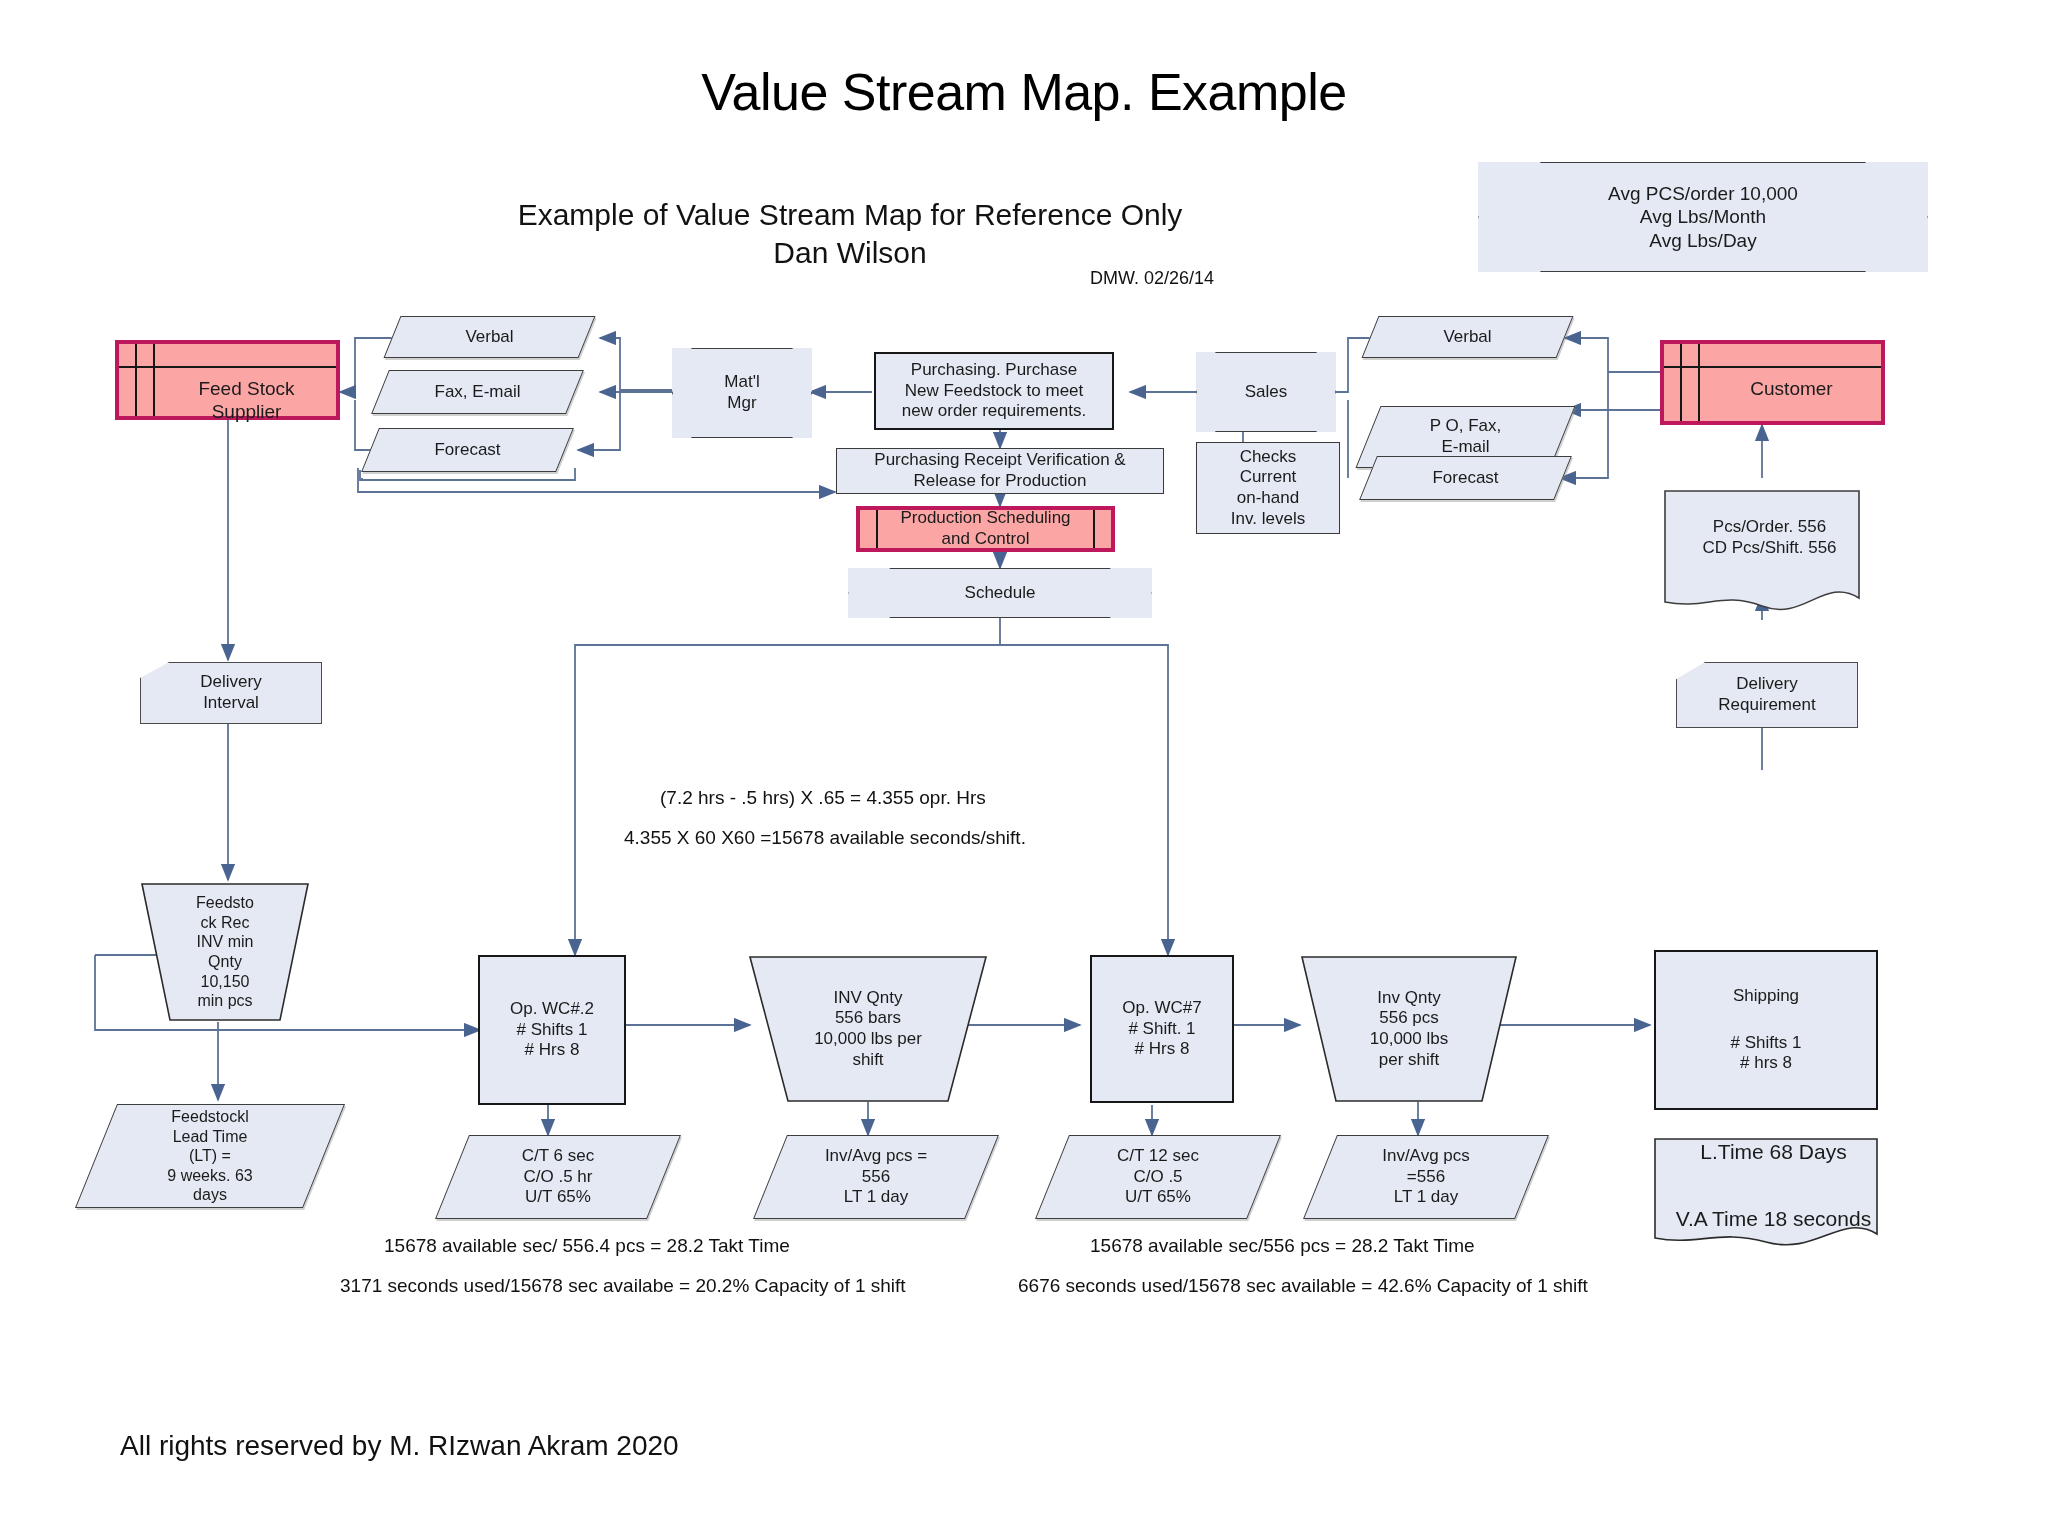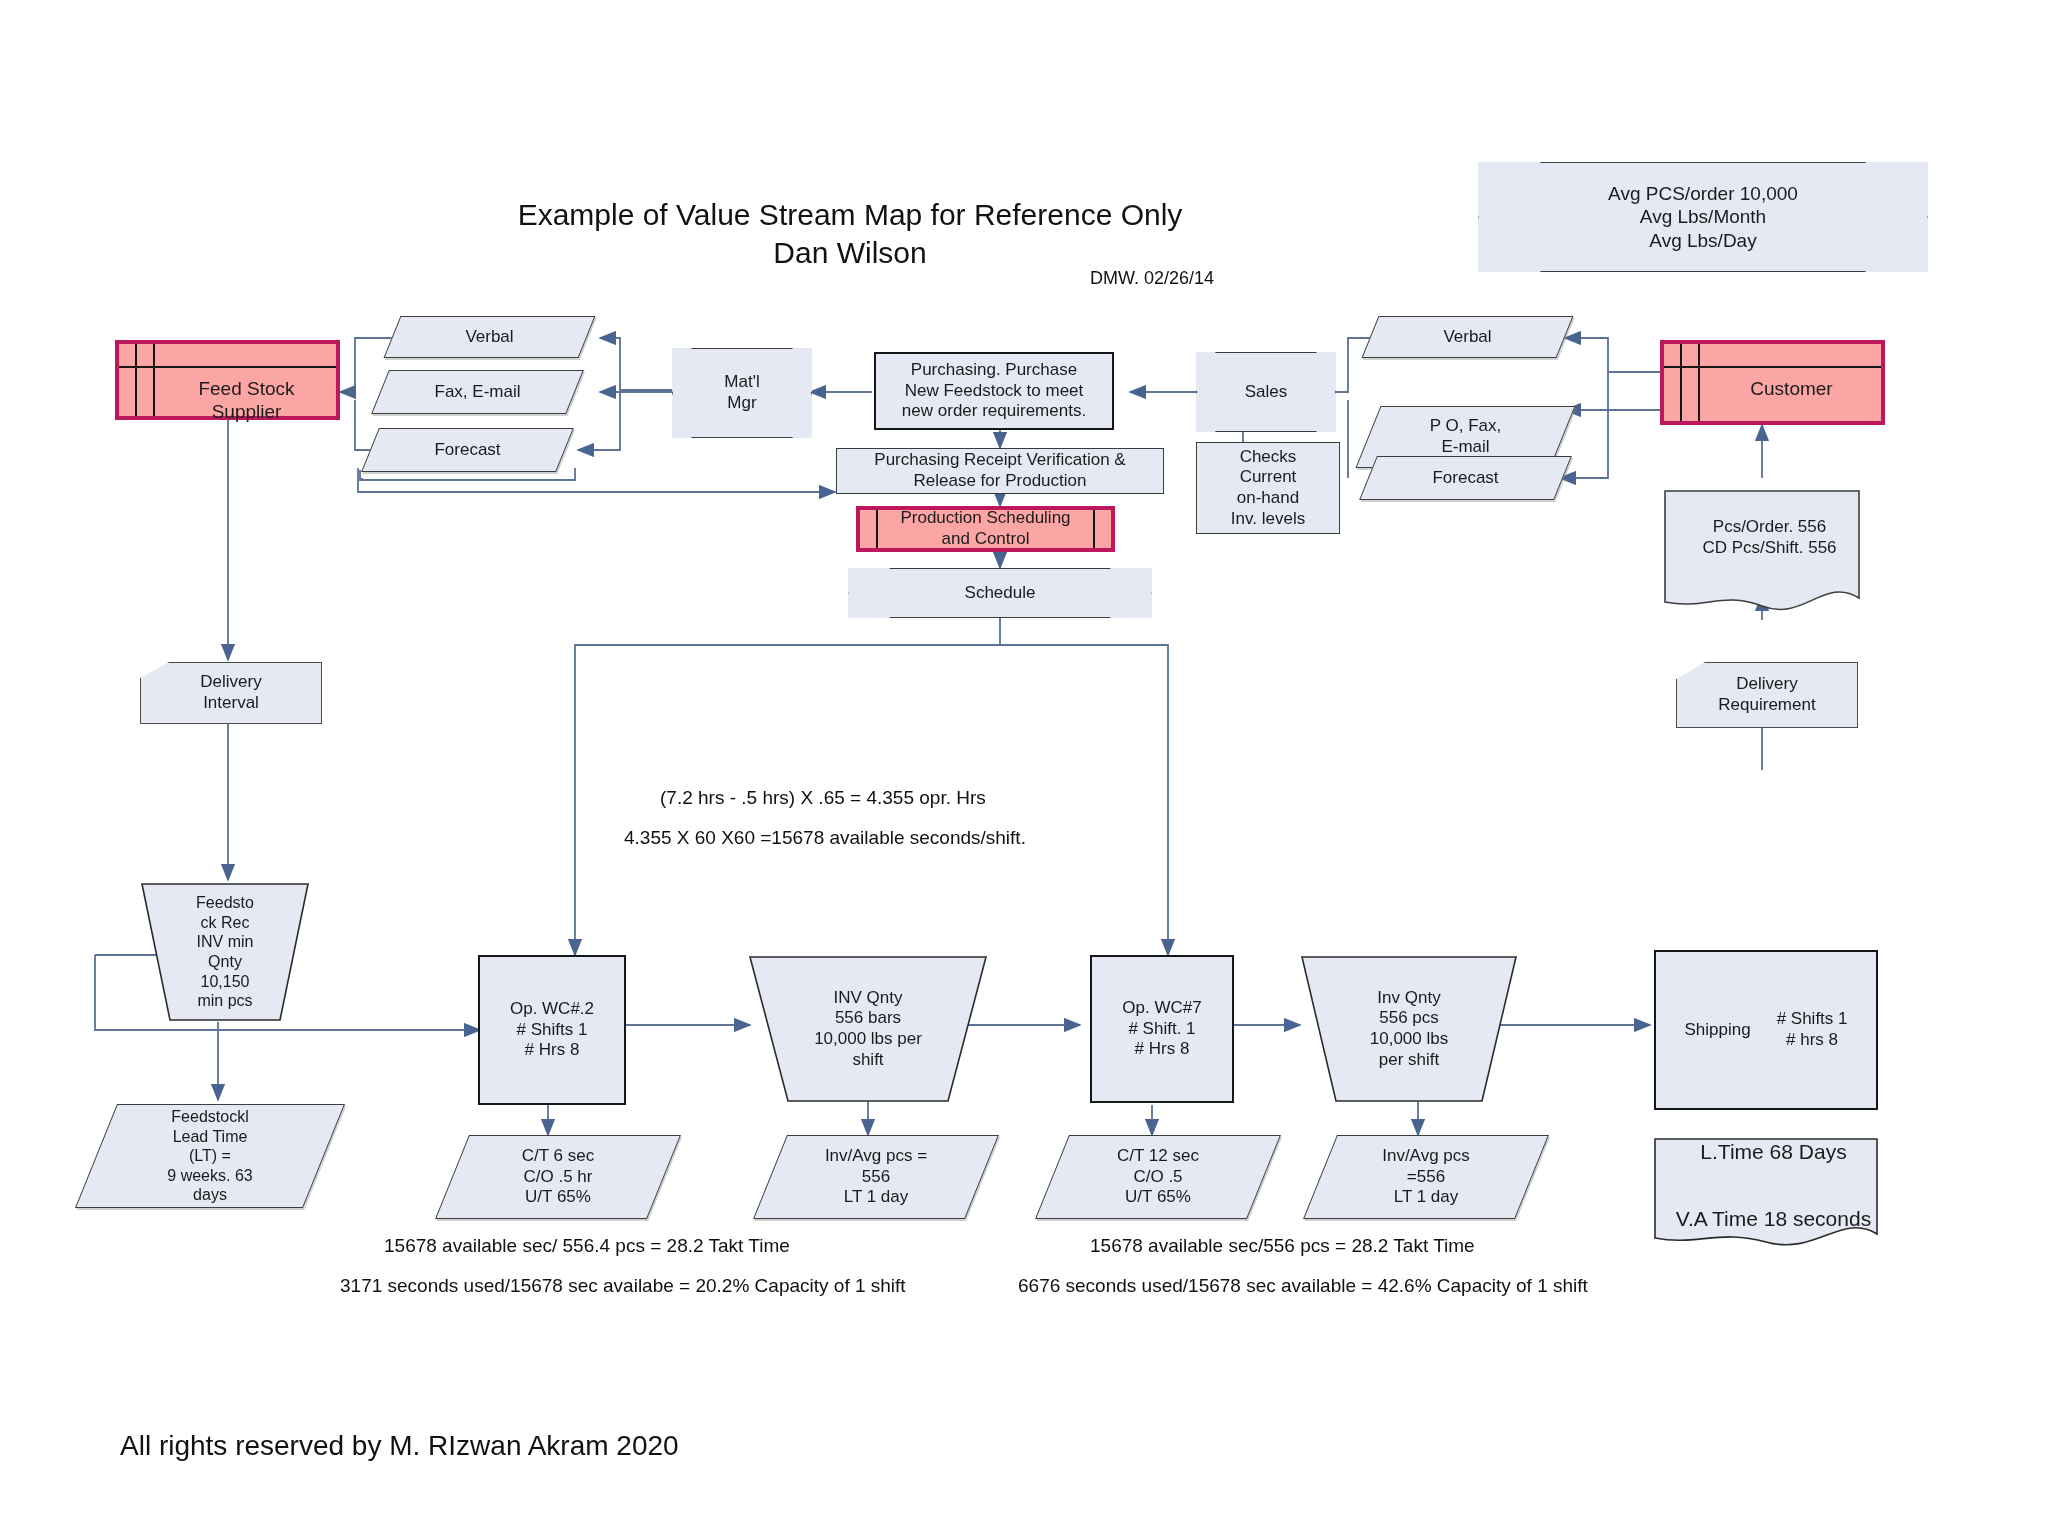--- a/index.html
+++ b/index.html
@@ -150,20 +150,21 @@
     position:absolute;
     font-size:19px; color:#111;
     white-space:pre-line; line-height:1.9;
   }
 </style>
 </head>
 <body>
 
 <div id="stage">
 
+  <div class="title-main">Value Stream Map. Example</div>
 
   <div class="subtitle">
     <span>Example of Value Stream Map for Reference Only</span>
     <span class="line2">Dan Wilson</span>
   </div>
 
   <div class="dmw">DMW. 02/26/14</div>
 
   <svg id="wires" viewBox="0 0 2048 1536">
     <defs>
@@ -420,21 +421,21 @@
 10,000 lbs
 per shift</div>
   </div>
   <div class="shp par" style="left:1320px; top:1135px; width:212px; height:84px;align-items:center;">
     <div class="par-bg"></div>
     <div class="par-tx">Inv/Avg pcs
 =556
 LT 1 day</div>
   </div>
 
-  <div class="shp rect" style="left:1654px; top:950px; width:224px; height:160px; flex-direction:row; gap:26px;">
+  <div class="shp rect" style="left:1654px; top:950px; width:224px; height:160px; flex-direction:column; gap:26px;">
     <span>Shipping</span>
     <span># Shifts 1
 # hrs 8</span>
   </div>
 
   <div class="shp doc" style="left:1654px; top:1138px; width:224px; height:112px;">
     <svg viewBox="0 0 224 112" preserveAspectRatio="none">
       <path d="M1,1 L223,1 L223,96 C188,74 162,118 112,104 C66,91 42,108 1,100 Z" fill="#e4e9f3" stroke="#2b2b2b" stroke-width="1.6"></path>
     </svg>
     <div class="doc-tx" style="font-size:21px; line-height:1.6; padding-bottom:18px;">L.Time 68 Days

